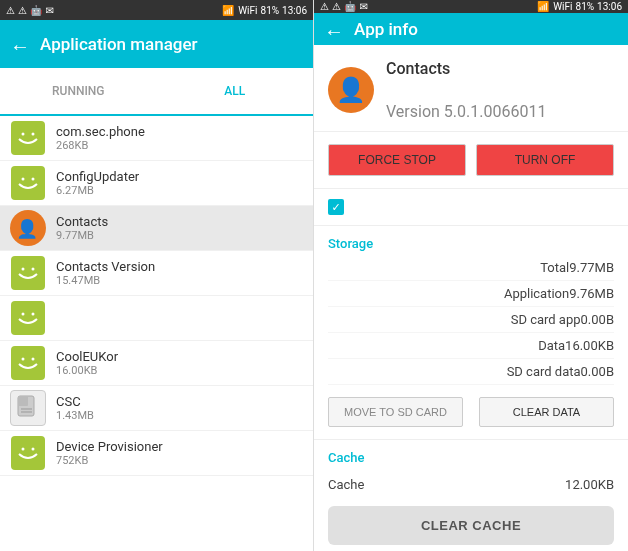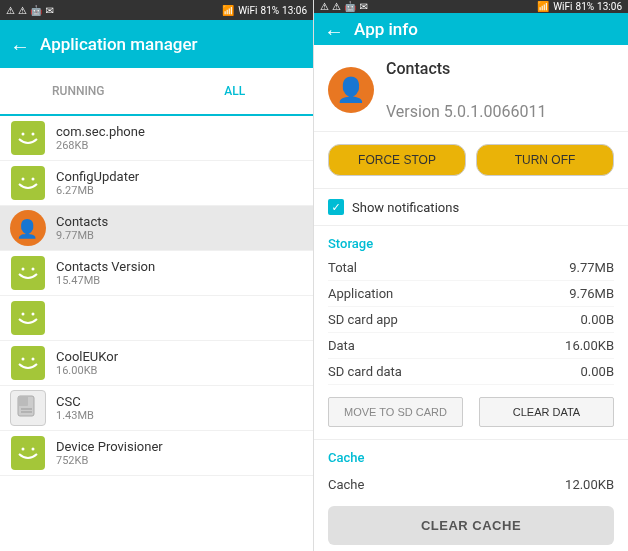--- a/index.html
+++ b/index.html
@@ -165,28 +165,28 @@
 
     .action-buttons {
       display: flex;
       gap: 10px;
       padding: 12px 14px;
       border-bottom: 1px solid #eee;
     }
     .action-btn {
       flex: 1;
       border: 1px solid #ccc;
-      background: #eab308;
+      background: #ef4444;
       padding: 8px 4px;
       font-size: 12px;
       font-weight: 500;
       color: #333;
       text-align: center;
       cursor: pointer;
-      border-radius: 12px;
+      border-radius: 2px;
     }
 
     .notifications-row {
       display: flex;
       align-items: center;
       gap: 8px;
       padding: 10px 14px;
       border-bottom: 1px solid #eee;
     }
     .checkbox {
@@ -208,21 +208,21 @@
       font-size: 13px;
       font-weight: 500;
       padding: 10px 14px 4px 14px;
     }
 
     .storage-table {
       padding: 0 14px;
     }
     .storage-row {
       display: flex;
-      justify-content: space-between;
+      justify-content: flex-end;
       padding: 5px 0;
       border-bottom: 1px solid #f5f5f5;
     }
     .storage-label { font-size: 13px; color: #444; }
     .storage-value { font-size: 13px; color: #444; }
 
     .storage-buttons {
       display: flex;
       gap: 16px;
       padding: 12px 14px;
@@ -445,21 +445,20 @@
     </div>
   </div>
 
   <div class="action-buttons">
     <button class="action-btn">FORCE STOP</button>
     <button class="action-btn">TURN OFF</button>
   </div>
 
   <div class="notifications-row">
     <div class="checkbox">✓</div>
-    <span class="notif-label">Show notifications</span>
   </div>
 
   <div class="section-title">Storage</div>
 
   <div class="storage-table">
     <div class="storage-row">
       <span class="storage-label">Total</span>
       <span class="storage-value">9.77MB</span>
     </div>
     <div class="storage-row">

